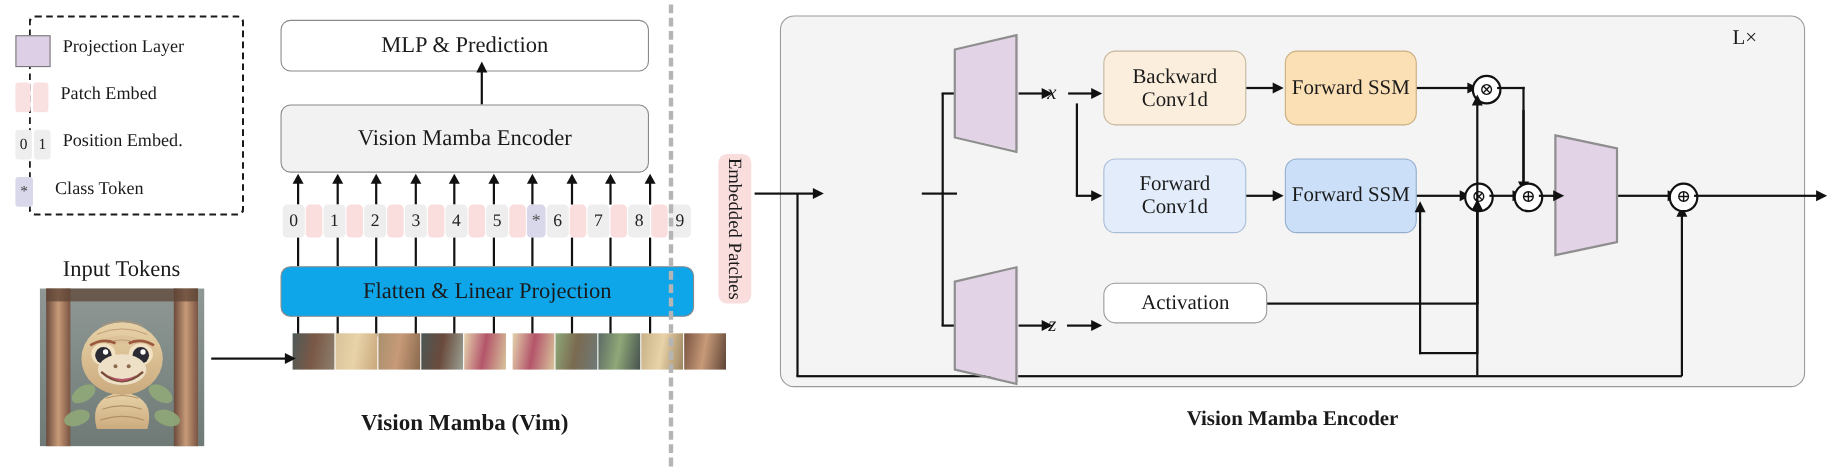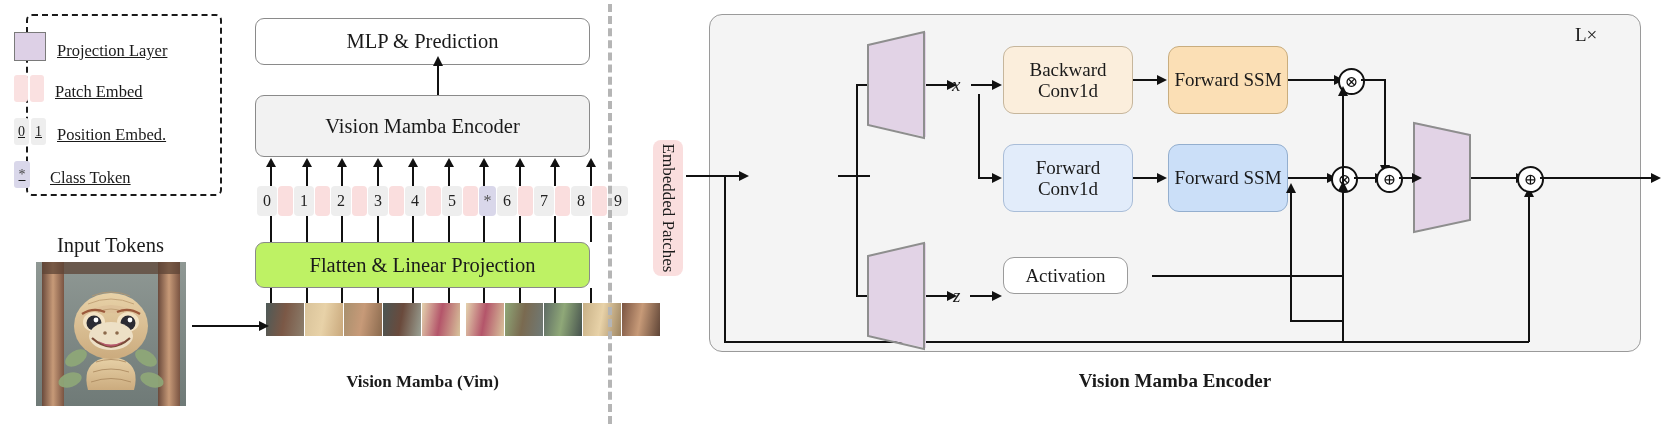--- a/index.html
+++ b/index.html
@@ -4,35 +4,35 @@
 <style>
   html,body{margin:0;padding:0;background:#ffffff;}
   body{width:1661px;height:428px;position:relative;overflow:hidden;
        font-family:"Liberation Serif","DejaVu Serif",serif;color:#1a1a1a;}
   .abs{position:absolute;}
   .ctr{display:flex;align-items:center;justify-content:center;text-align:center;}
 
   
   #legend-box{left:26px;top:14px;width:196px;height:182px;
      border:2.5px dashed #1a1a1a;border-radius:6px;box-sizing:border-box;}
-  .legend-row{position:absolute;left:14px;display:flex;align-items:flex-end;gap:11px;text-decoration:underline;}
+  .legend-row{position:absolute;left:14px;display:flex;align-items:flex-start;gap:11px;}
   .sw-proj{width:30px;height:27px;background:#ddd0e6;border:1.6px solid #7a7a7a;}
   .sw-pair{display:flex;gap:2px;}
   .sw-patch{width:14px;height:27px;background:#fae1e1;border-radius:3px;}
   .sw-pos{width:15px;height:27px;background:#eeeeee;border-radius:3px;
           font-size:14px;display:flex;align-items:center;justify-content:center;color:#222;}
   .sw-cls{width:16px;height:27px;background:#d9d7ea;border-radius:3px;
           display:flex;align-items:center;justify-content:center;font-size:14px;color:#444;}
   .legend-lbl{font-size:16.5px;white-space:nowrap;}
 
   
   .stage{position:absolute;box-sizing:border-box;border:1.6px solid #8a8a8a;border-radius:9px;}
   #mlp-box{left:255px;top:18px;width:335px;height:47px;background:#ffffff;}
   #vme-box{left:255px;top:95px;width:335px;height:62px;background:#f2f2f2;}
-  #flat-box{left:255px;top:242px;width:335px;height:46px;background:#bef264;}
+  #flat-box{left:255px;top:242px;width:376px;height:46px;background:#0ea5e9;}
   .stage .t{width:100%;height:100%;font-size:20.5px;}
 
   #arrow-mlp{left:437px;top:65px;width:2px;height:30px;background:#111;}
   #arrow-mlp:after{content:"";position:absolute;left:-4.5px;top:-9px;
      border-left:5.5px solid transparent;border-right:5.5px solid transparent;
      border-bottom:10px solid #111;}
 
   .tickup{position:absolute;width:2px;background:#111;}
   .tickup:after{content:"";position:absolute;left:-4px;top:-8px;
      border-left:5px solid transparent;border-right:5px solid transparent;
@@ -52,21 +52,21 @@
   #patchstrip2{position:absolute;left:466px;top:303px;display:flex;}
   .pimg{width:38px;height:33px;margin-right:1px;}
 
   
   #input-cap{left:57px;top:234px;font-size:20.5px;}
   #input-img{left:36px;top:262px;width:150px;height:144px;overflow:hidden;}
   #in-arrow{left:192px;top:325px;width:68px;height:2px;background:#111;}
   #in-arrow:after{content:"";position:absolute;right:-9px;top:-4.5px;
      border-top:5.5px solid transparent;border-bottom:5.5px solid transparent;
      border-left:10px solid #111;}
-  #cap-left{left:255px;top:372px;width:335px;font-size:17px;font-weight:bold;font-family:Liberation Serif, serif;}
+  #cap-left{left:255px;top:372px;width:335px;font-size:21px;font-weight:bold;font-family:Liberation Serif, serif;}
 
   
   #divider{left:608px;top:4px;width:0;height:420px;border-left:4px dashed #b5b5b5;}
 
   
   #emb-box{left:653px;top:140px;width:30px;height:136px;background:#fadede;
      border-radius:8px;}
   #emb-txt{position:absolute;left:0;top:0;width:136px;height:30px;
      transform:rotate(90deg);transform-origin:15px 15px;
      display:flex;align-items:center;justify-content:center;font-size:17px;}
@@ -78,21 +78,21 @@
         border:1.5px solid #9b9b9b;display:flex;align-items:center;
         justify-content:center;text-align:center;font-size:19px;line-height:1.12;}
   #fconv{left:1003px;top:46px;width:130px;height:68px;background:#fbeedc;
          border-color:#c6b69c;}
   #bconv{left:1003px;top:144px;width:130px;height:68px;background:#e2ecfa;
          border-color:#a9bdd8;}
   #fssm{left:1168px;top:46px;width:120px;height:68px;background:#fbdfb5;
         border-color:#c9ad7e;}
   #bssm{left:1168px;top:144px;width:120px;height:68px;background:#cbdff8;
         border-color:#93aece;}
-  #act{left:1003px;top:257px;width:125px;height:37px;background:#ffffff;}
+  #act{left:1003px;top:257px;width:149px;height:37px;background:#ffffff;}
 
   
   .trap{position:absolute;background:#e2d3e6;border:1.6px solid #8e8e8e;}
   #trap-top{left:868px;top:32px;width:58px;height:105px;
      clip-path:polygon(0 12%,100% 0,100% 100%,0 88%);border:none;}
   #trap-bot{left:868px;top:243px;width:58px;height:105px;
      clip-path:polygon(0 12%,100% 0,100% 100%,0 88%);border:none;}
   #trap-out{left:1413px;top:122px;width:58px;height:110px;
      clip-path:polygon(0 0,100% 11%,100% 89%,0 100%);border:none;}
 

